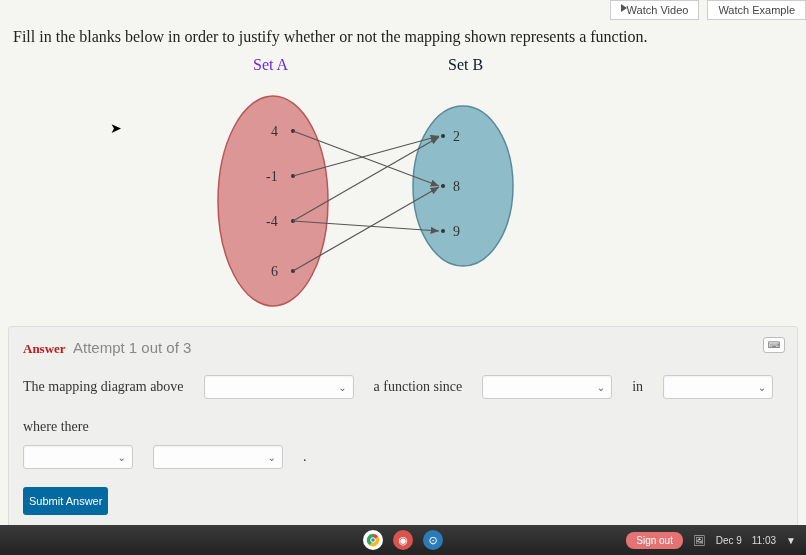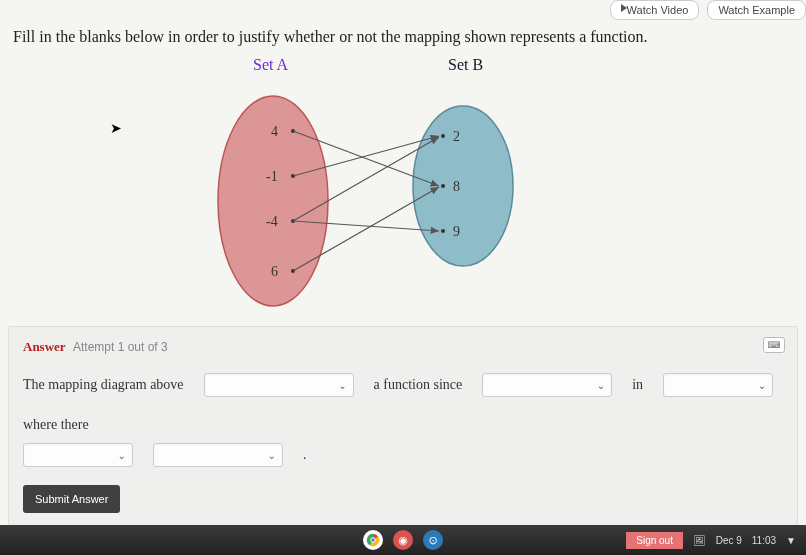--- a/index.html
+++ b/index.html
@@ -17,21 +17,21 @@
     right: 0;
     display: flex;
     gap: 8px;
   }
   .top-btn {
     border: 1px solid #ccc;
     background: #fff;
     font-family: Arial, sans-serif;
     font-size: 11px;
     padding: 3px 10px;
-    border-radius: 8px;
+    border-radius: 0;
     color: #444;
     display: flex;
     align-items: flex-start;
     gap: 0;
   }
   .play-icon {
     width: 0; height: 0;
     border-left: 6px solid #555;
     border-top: 4px solid transparent;
     border-bottom: 4px solid transparent;
@@ -64,21 +64,21 @@
     padding: 12px 14px;
     border-radius: 3px;
     font-family: Arial, sans-serif;
     position: relative;
   }
   .answer-header {
     font-size: 12px;
     margin-bottom: 18px;
   }
   .answer-header b { font-weight: bold; color: #b91c1c; font-size: 13px; font-family: Georgia, serif;}
-  .answer-header span { color: #888; font-size: 12px; margin-left: 4px;}
+  .answer-header span { color: #888; font-size: 15px; margin-left: 4px;}
   .keyboard-icon {
     position: absolute;
     top: 10px; right: 12px;
     border: 1px solid #bbb;
     border-radius: 3px;
     width: 22px; height: 16px;
     background: #fff;
     display: flex;
     align-items: center;
     justify-content: center;
@@ -107,26 +107,26 @@
     box-shadow: inset 0 1px 2px rgba(0,0,0,0.05);
   }
   .dd-arrow {
     font-size: 10px;
     color: #666;
   }
   .dd-lg { width: 150px; }
   .dd-md { width: 130px; }
   .dd-sm { width: 110px; }
   .submit-btn {
-    background: #404040;
+    background: #0369a1;
     color: #fff;
     border: none;
     font-family: Arial, sans-serif;
     font-size: 11px;
-    padding: 8px 12px;
+    padding: 8px 6px;
     border-radius: 3px;
     margin-top: 8px;
   }
   .taskbar {
     position: absolute;
     bottom: 0;
     left: 0;
     right: 0;
     height: 30px;
     background: linear-gradient(#3a3a3a,#222);
@@ -154,21 +154,21 @@
   .tb-red { background: #d9534f; color: #fff;}
   .tb-blue { background: #2b7bb9; color: #fff;}
   .taskbar-right {
     margin-left: auto;
     display: flex;
     align-items: center;
     gap: 10px;
   }
   .signout {
     background: #e57373;
-    border-radius: 0;
+    border-radius: 8px;
     padding: 3px 10px;
     font-size: 10px;
     color: #fff;
   }
   .cursor-ptr {
     position: absolute;
     left: 110px;
     top: 120px;
     font-size: 14px;
     color: #000;

